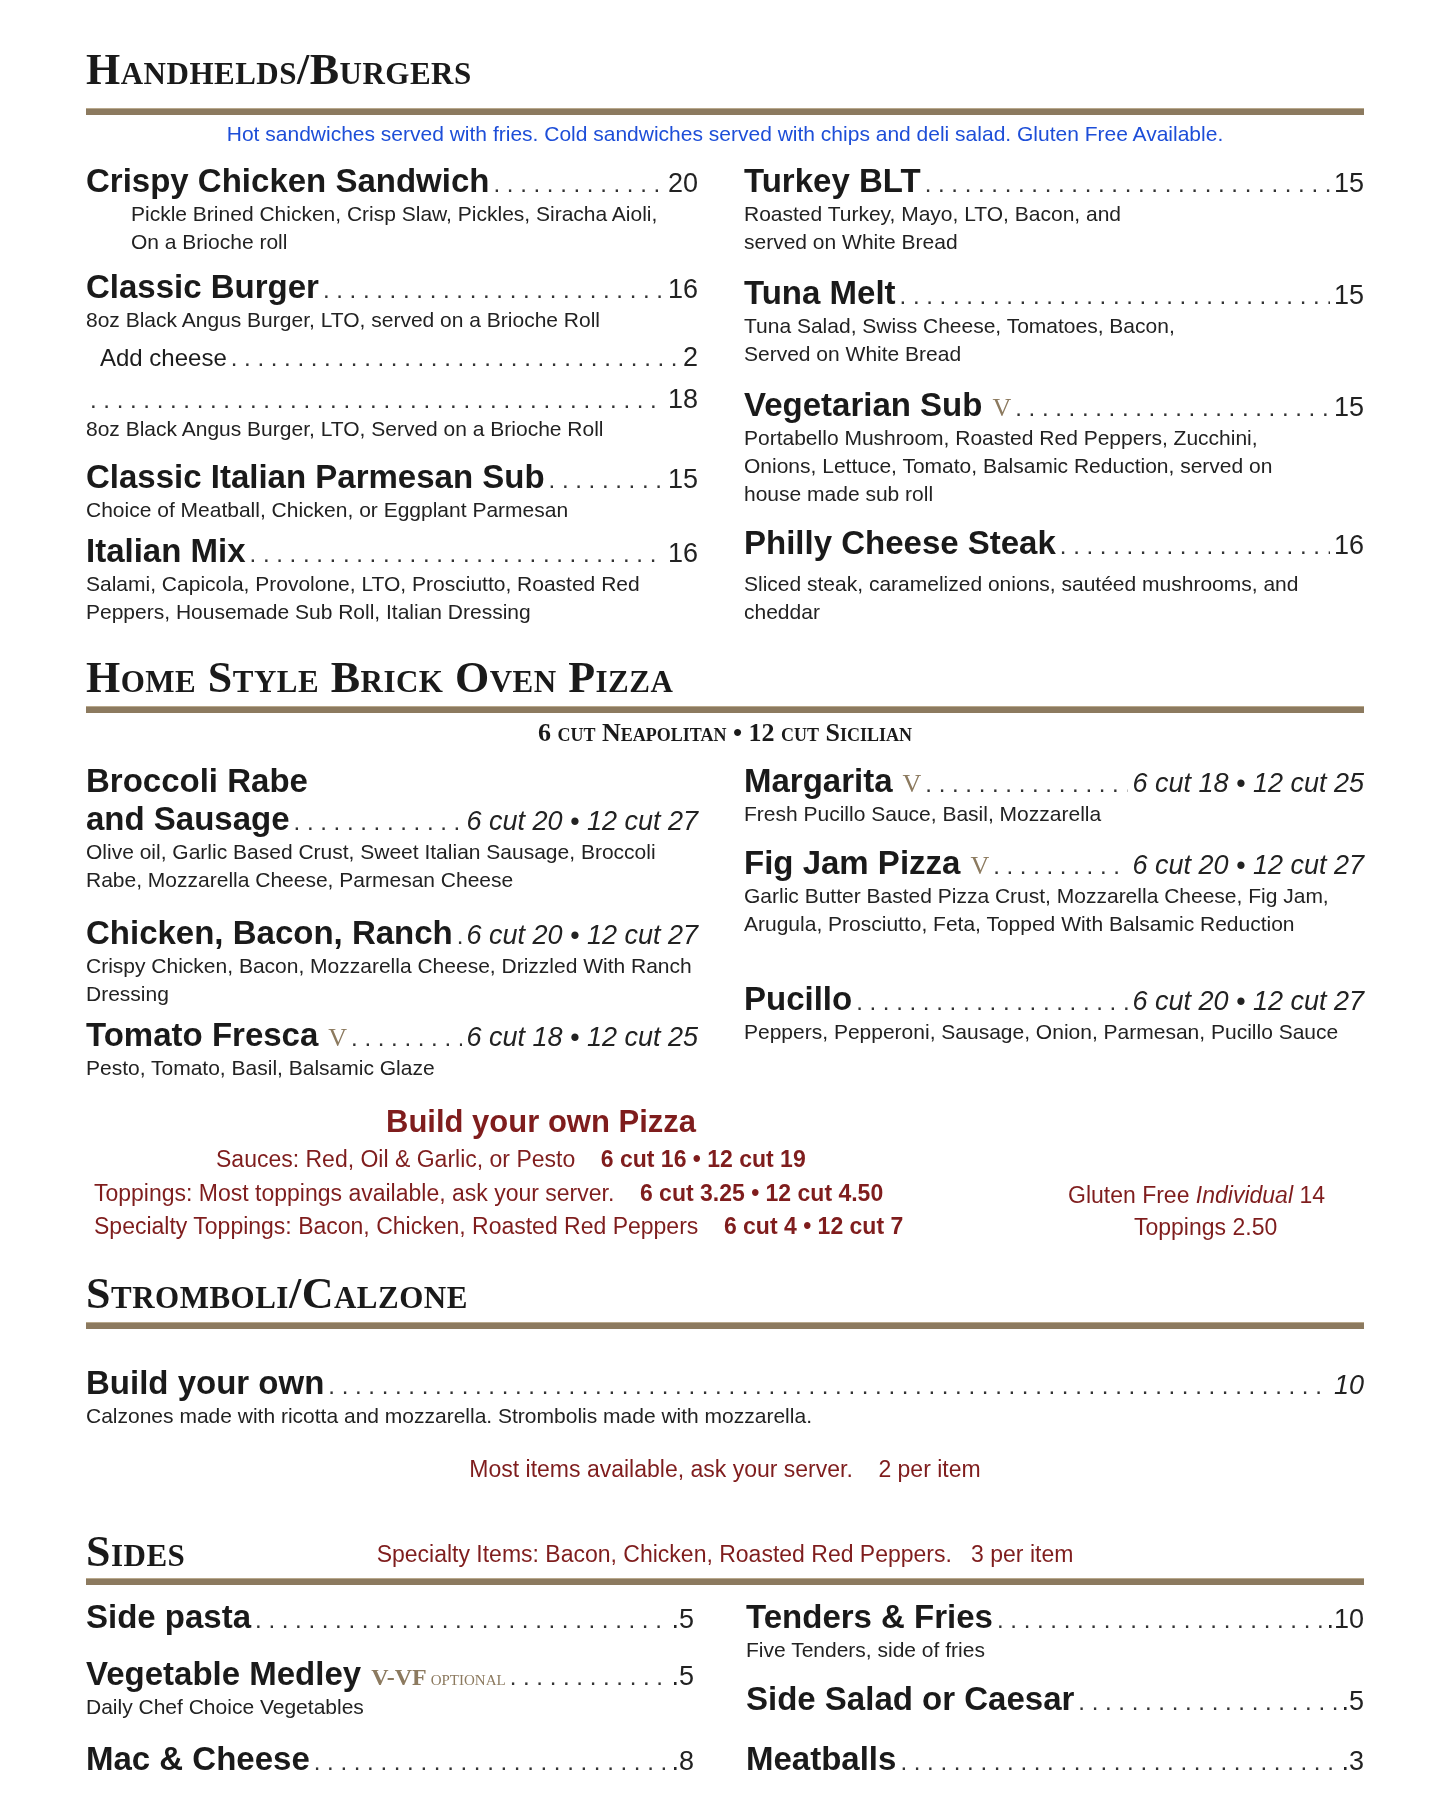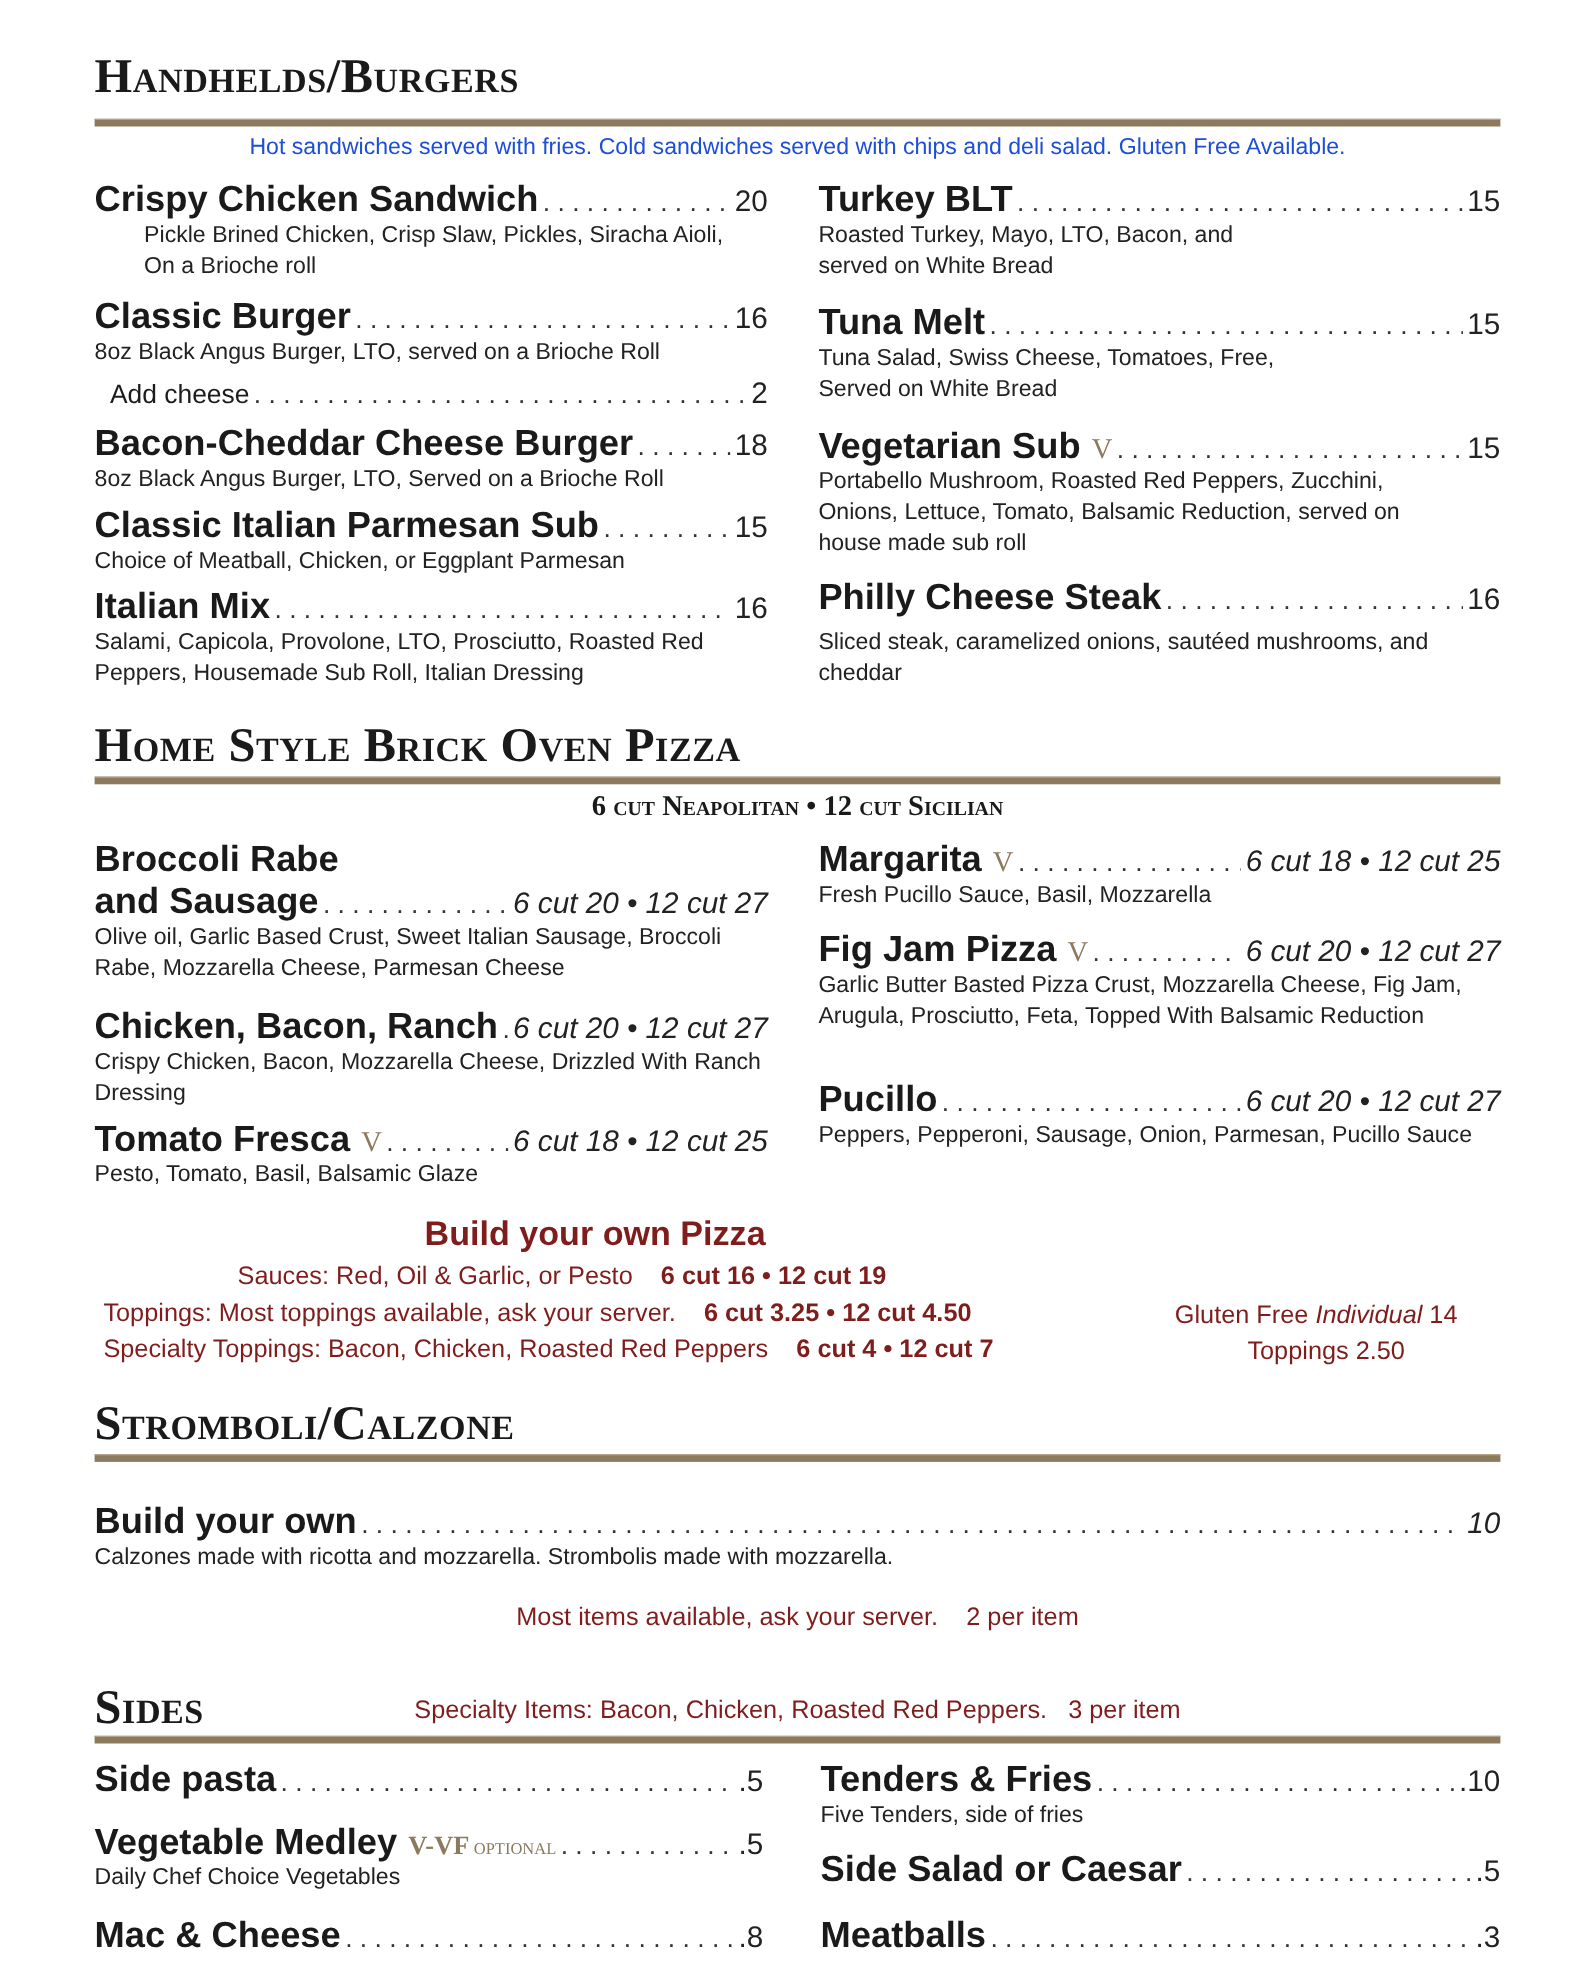--- a/index.html
+++ b/index.html
@@ -52,21 +52,20 @@
   </div>
   <div class="item col-l" style="top:342px;padding-left:14px;width:598px;">
     <div class="row">
         <span style="font-size:24px;">Add cheese</span>
         <span class="dots"></span>
         <span class="price">2</span>
       </div>
   </div>
   <div class="item col-l" style="top:384px;">
     <div class="row">
-        <span class="name">Bacon-Cheddar Cheese Burger</span>
         <span class="dots"></span>
         <span class="price">18</span>
       </div>
     <div class="desc">8oz Black Angus Burger, LTO, Served on a Brioche Roll</div>
   </div>
   <div class="item col-l" style="top:458px;">
     <div class="row">
         <span class="name">Classic Italian Parmesan Sub</span>
         <span class="dots"></span>
         <span class="price">15</span>
@@ -89,21 +88,21 @@
         <span class="price">15</span>
       </div>
     <div class="desc" style="width:440px;">Roasted Turkey, Mayo, LTO, Bacon, and served on White Bread</div>
   </div>
   <div class="item col-r" style="top:274px;">
     <div class="row">
         <span class="name">Tuna Melt</span>
         <span class="dots"></span>
         <span class="price">15</span>
       </div>
-    <div class="desc" style="width:480px;">Tuna Salad, Swiss Cheese, Tomatoes, Free, Served on White Bread</div>
+    <div class="desc" style="width:480px;">Tuna Salad, Swiss Cheese, Tomatoes, Bacon, Served on White Bread</div>
   </div>
   <div class="item col-r" style="top:386px;">
     <div class="row">
         <span class="name">Vegetarian Sub</span>
         <span class="veg">V</span>
         <span class="dots"></span>
         <span class="price">15</span>
       </div>
     <div class="desc" style="width:580px;">Portabello Mushroom, Roasted Red Peppers, Zucchini, Onions, Lettuce, Tomato, Balsamic Reduction, served on house made sub roll</div>
   </div>

